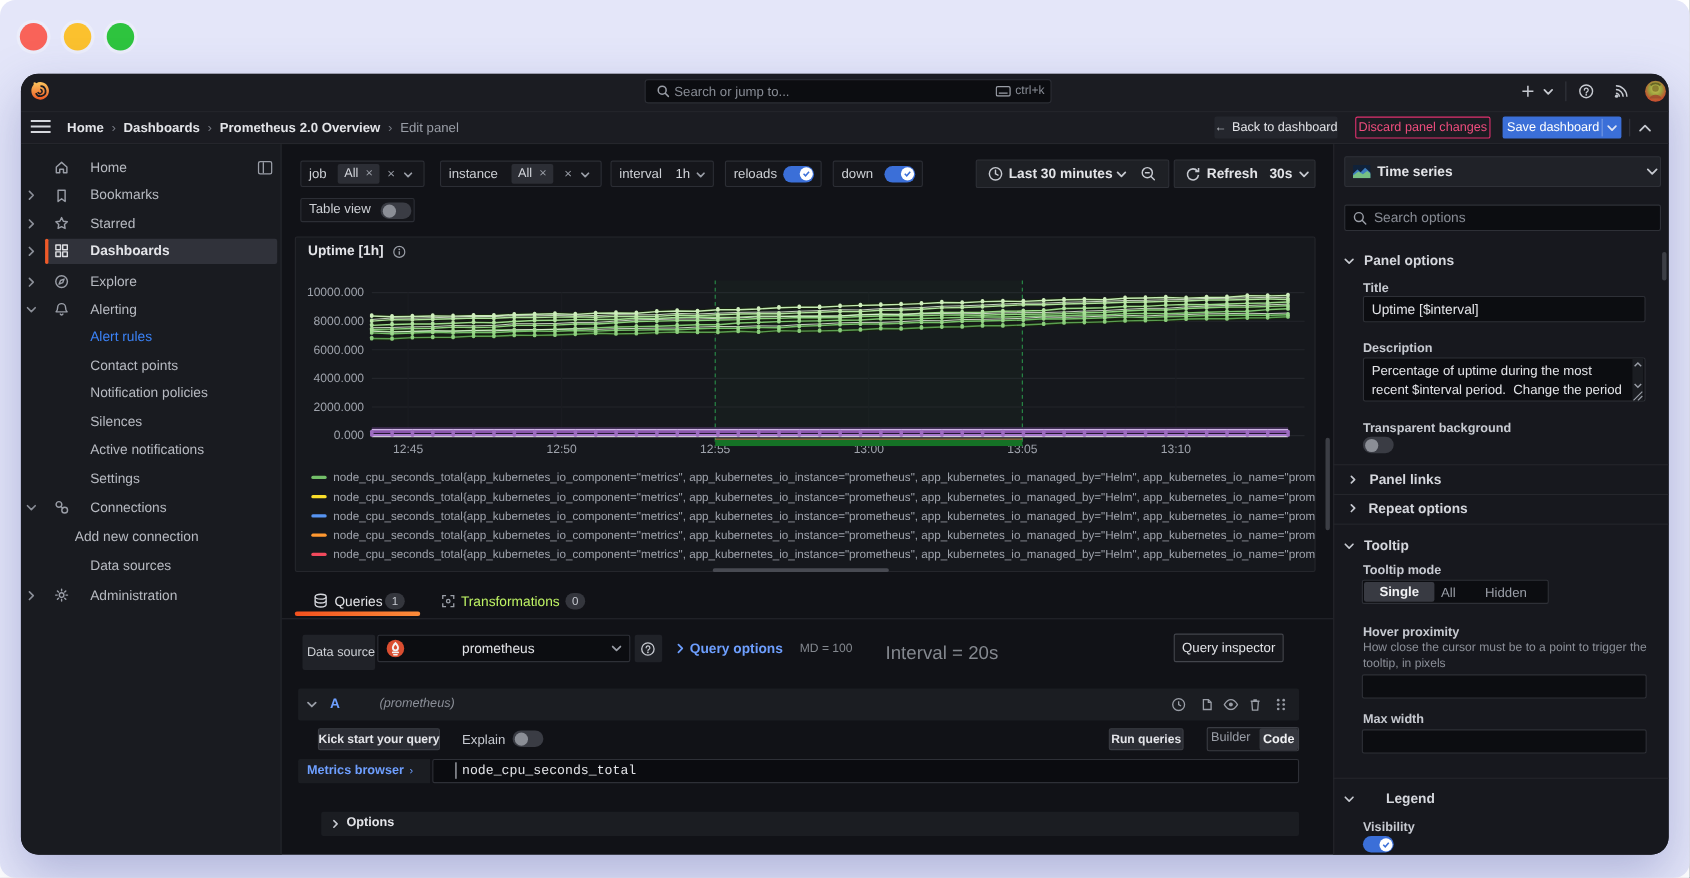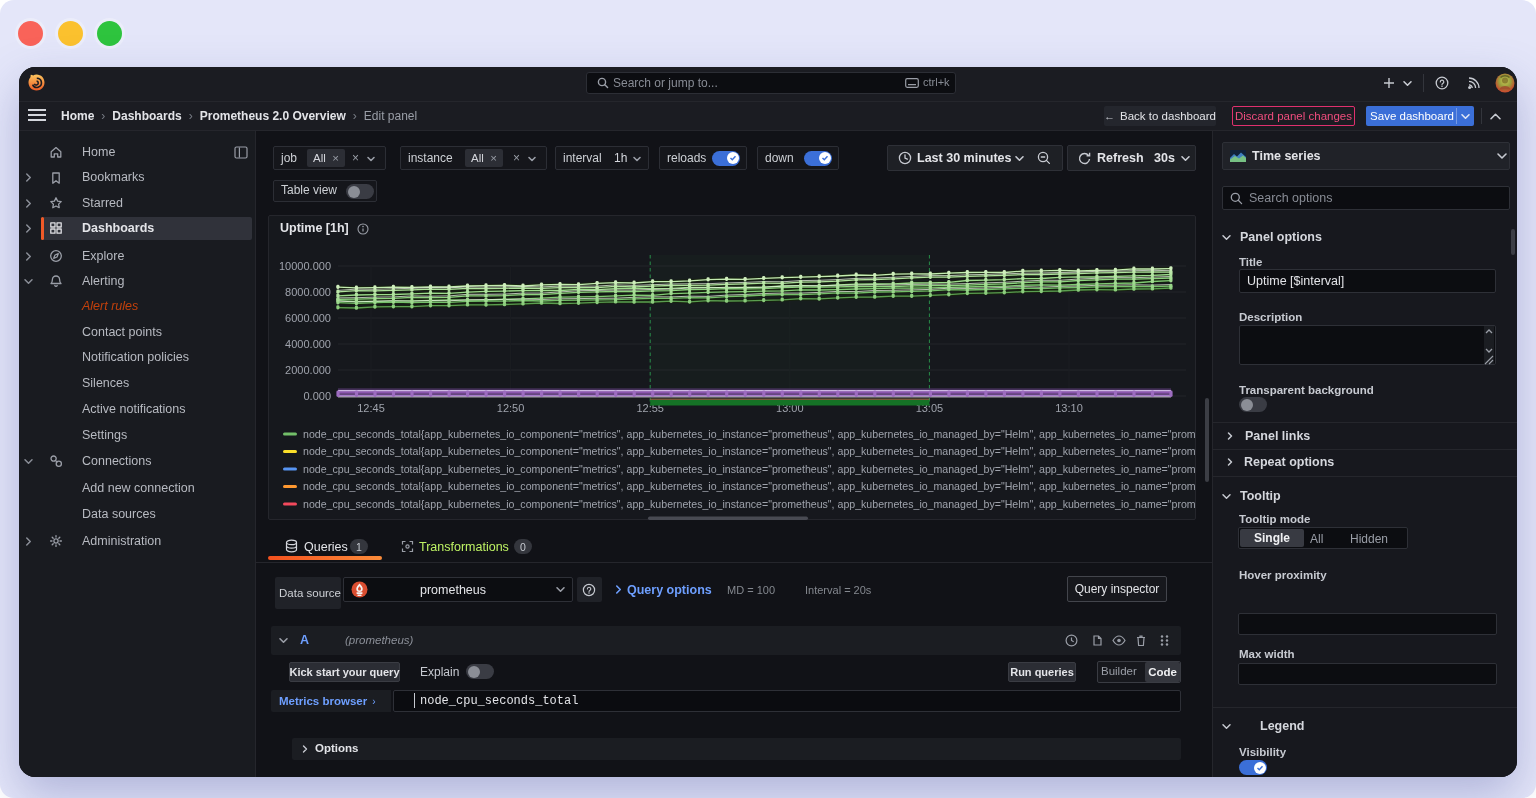--- a/index.html
+++ b/index.html
@@ -164,36 +164,36 @@
     </svg>
 <div class="ab" style="left:63px;top:181.5px;font-size:12.5px;color:#b7bac1;font-weight:normal;">Explore</div>
 <svg class="ab" style="left:3.5px;top:208.5px" width="11" height="11" viewBox="0 0 11 11">
       <polyline points="-3.5,-1.75 0,1.75 3.5,-1.75" transform="translate(5.5,5.5)" fill="none" stroke="#8a8e97" stroke-width="1.5" stroke-linecap="round" stroke-linejoin="round"></polyline>
     </svg>
 <svg class="ab" style="left:30px;top:207px" width="14" height="14" viewBox="0 0 14 14">
       <path d="M7 2 a3.6 3.6 0 0 1 3.6 3.6 c0 2.4 .8 3.4 1.4 3.9 H2 c.6 -.5 1.4 -1.5 1.4 -3.9 A3.6 3.6 0 0 1 7 2 Z" fill="none" stroke="#9a9ea7" stroke-width="1.3" stroke-linejoin="round" stroke-linecap="round"></path>
       <path d="M5.8 11.5 a1.3 1.3 0 0 0 2.4 0" fill="none" stroke="#9a9ea7" stroke-width="1.3" stroke-linejoin="round" stroke-linecap="round"></path>
     </svg>
 <div class="ab" style="left:63px;top:206.5px;font-size:12.5px;color:#b7bac1;font-weight:normal;">Alerting</div>
-<div class="ab" style="left:63px;top:232px;font-size:12.5px;color:#c2410c;font-weight:normal;font-style:italic;">Alert rules</div>
+<div class="ab" style="left:63px;top:232px;font-size:12.5px;color:#3b82f6;font-weight:normal;">Alert rules</div>
 <div class="ab" style="left:63px;top:257.5px;font-size:12.5px;color:#b7bac1;font-weight:normal;">Contact points</div>
 <div class="ab" style="left:63px;top:283px;font-size:12.5px;color:#b7bac1;font-weight:normal;">Notification policies</div>
 <div class="ab" style="left:63px;top:308.5px;font-size:12.5px;color:#b7bac1;font-weight:normal;">Silences</div>
 <div class="ab" style="left:63px;top:334.5px;font-size:12.5px;color:#b7bac1;font-weight:normal;">Active notifications</div>
 <div class="ab" style="left:63px;top:360.5px;font-size:12.5px;color:#b7bac1;font-weight:normal;">Settings</div>
 <svg class="ab" style="left:3.5px;top:388.5px" width="11" height="11" viewBox="0 0 11 11">
       <polyline points="-3.5,-1.75 0,1.75 3.5,-1.75" transform="translate(5.5,5.5)" fill="none" stroke="#8a8e97" stroke-width="1.5" stroke-linecap="round" stroke-linejoin="round"></polyline>
     </svg>
 <svg class="ab" style="left:30px;top:387px" width="14" height="14" viewBox="0 0 14 14">
       <circle cx="4.6" cy="4.6" r="2.6" fill="none" stroke="#9a9ea7" stroke-width="1.3" stroke-linejoin="round" stroke-linecap="round"></circle>
       <circle cx="9.8" cy="9.8" r="2.6" fill="none" stroke="#9a9ea7" stroke-width="1.3" stroke-linejoin="round" stroke-linecap="round"></circle>
       <path d="M6.4 6.4 L8 8" fill="none" stroke="#9a9ea7" stroke-width="1.3" stroke-linejoin="round" stroke-linecap="round"></path>
     </svg>
 <div class="ab" style="left:63px;top:386.5px;font-size:12.5px;color:#b7bac1;font-weight:normal;">Connections</div>
-<div class="ab" style="left:63px;top:413.5px;font-size:12.5px;color:#b7bac1;font-weight:normal;">Add new connection</div>
+<div class="ab" style="left:49px;top:413.5px;font-size:12.5px;color:#b7bac1;font-weight:normal;">Add new connection</div>
 <div class="ab" style="left:63px;top:439.5px;font-size:12.5px;color:#b7bac1;font-weight:normal;">Data sources</div>
 <svg class="ab" style="left:3.5px;top:468.5px" width="11" height="11" viewBox="0 0 11 11">
       <polyline points="-1.75,-3.5 1.75,0 -1.75,3.5" transform="translate(5.5,5.5)" fill="none" stroke="#8a8e97" stroke-width="1.5" stroke-linecap="round" stroke-linejoin="round"></polyline>
     </svg>
 <svg class="ab" style="left:30px;top:467px" width="14" height="14" viewBox="0 0 14 14">
       <circle cx="7" cy="7" r="2.1" fill="none" stroke="#9a9ea7" stroke-width="1.3" stroke-linejoin="round" stroke-linecap="round"></circle>
       <path d="M7 1.6 V3 M7 11 v1.4 M1.6 7 H3 M11 7 h1.4 M3.2 3.2 l1 1 M9.8 9.8 l1 1 M10.8 3.2 l-1 1 M4.2 9.8 l-1 1" stroke="#9a9ea7" stroke-width="1.3" stroke-linecap="round"></path>
     </svg>
 <div class="ab" style="left:63px;top:466.5px;font-size:12.5px;color:#b7bac1;font-weight:normal;">Administration</div>
 <svg class="ab" style="left:215px;top:79px" width="14" height="13" viewBox="0 0 14 13">
@@ -740,21 +740,21 @@
 <svg class="ab" style="left:563px;top:516px" width="14" height="14" viewBox="0 0 14 14">
       <circle cx="7" cy="7" r="5.6" fill="none" stroke="#c7cad1" stroke-width="1.2"></circle>
       <path d="M5.4 5.9 a1.7 1.7 0 1 1 2.4 1.55 c-.5.3-.75.55-.75 1.05" fill="none" stroke="#c7cad1" stroke-width="1.1" stroke-linecap="round"></path>
       <circle cx="7" cy="10.1" r=".75" fill="#c7cad1"></circle>
     </svg>
 <svg class="ab" style="left:593.5px;top:517px" width="11" height="11" viewBox="0 0 11 11">
       <polyline points="-1.75,-3.5 1.75,0 -1.75,3.5" transform="translate(5.5,5.5)" fill="none" stroke="#6e9fff" stroke-width="1.6" stroke-linecap="round" stroke-linejoin="round"></polyline>
     </svg>
 <div class="ab" style="left:608px;top:516px;font-size:12.5px;font-weight:bold;color:#6e9fff;">Query options</div>
 <div class="ab" style="left:708px;top:517px;font-size:11px;color:#84888f;">MD = 100</div>
-<div class="ab" style="left:786px;top:517px;font-size:11px;color:#84888f;">Interval = 20s</div>
+<div class="ab" style="left:786px;top:517px;font-size:17px;color:#84888f;">Interval = 20s</div>
 <div class="ab btn" style="left:1048px;top:509px;width:100px;height:26px;border:1px solid #43454c;color:#e3e4e8;background:#17181d;">Query inspector</div>
 <div class="ab" style="left:252px;top:559px;width:910px;height:29px;background:#1b1d22;border-radius:2px;"></div>
 <svg class="ab" style="left:258.5px;top:568px" width="11" height="11" viewBox="0 0 11 11">
       <polyline points="-3.5,-1.75 0,1.75 3.5,-1.75" transform="translate(5.5,5.5)" fill="none" stroke="#9a9ea7" stroke-width="1.6" stroke-linecap="round" stroke-linejoin="round"></polyline>
     </svg>
 <div class="ab" style="left:281px;top:566px;font-size:12.5px;font-weight:bold;color:#6e9fff;">A</div>
 <div class="ab" style="left:326px;top:567px;font-size:11.5px;font-style:italic;color:#8b8f98;">(prometheus)</div>
 <svg class="ab" style="left:1046px;top:567px" width="13" height="13" viewBox="0 0 13 13">
       <circle cx="6.5" cy="6.5" r="5.4" fill="none" stroke="#9a9ea7" stroke-width="1.2"></circle>
       <path d="M6.5 3.6 V6.5 L8.7 7.8" fill="none" stroke="#9a9ea7" stroke-width="1.2"></path>
@@ -819,20 +819,21 @@
 <div class="ab" style="left:1492px;top:162px;width:4px;height:26px;background:#3c3e45;border-radius:2px;"></div>
 <svg class="ab" style="left:1201.5px;top:164.5px" width="11" height="11" viewBox="0 0 11 11">
       <polyline points="-3.5,-1.75 0,1.75 3.5,-1.75" transform="translate(5.5,5.5)" fill="none" stroke="#c7cad1" stroke-width="1.5" stroke-linecap="round" stroke-linejoin="round"></polyline>
     </svg>
 <div class="ab sec" style="left:1221px;top:163px;">Panel options</div>
 <div class="ab lbl" style="left:1220px;top:189px;">Title</div>
 <div class="ab" style="left:1220px;top:202px;width:257px;height:24px;background:#0c0d11;border:1px solid #2e3037;border-radius:2px;"></div>
 <div class="ab" style="left:1228px;top:207px;font-size:12.5px;color:#e3e4e8;">Uptime [$interval]</div>
 <div class="ab lbl" style="left:1220px;top:244px;">Description</div>
 <div class="ab" style="left:1220px;top:258px;width:257px;height:40px;background:#0c0d11;border:1px solid #2e3037;border-radius:2px;"></div>
+<div class="ab" style="left:1228px;top:262px;width:232px;height:34px;overflow:hidden;font-size:12px;color:#e3e4e8;line-height:17px;white-space:normal;">Percentage of uptime during the most recent $interval period.&nbsp; Change the period</div>
 <div class="ab" style="left:1465px;top:259px;width:10px;height:38px;background:#1b1d22;"></div>
 <svg class="ab" style="left:1466px;top:261px" width="8" height="8" viewBox="0 0 8 8">
       <polyline points="1,5 4,2 7,5" fill="none" stroke="#9a9ea7" stroke-width="1.3"></polyline>
     </svg>
 <svg class="ab" style="left:1466px;top:279px" width="8" height="8" viewBox="0 0 8 8">
       <polyline points="1,3 4,6 7,3" fill="none" stroke="#9a9ea7" stroke-width="1.3"></polyline>
     </svg>
 <svg class="ab" style="left:1465px;top:288px" width="10" height="10" viewBox="0 0 10 10">
       <path d="M9 1 L1 9 M9 5 L5 9" stroke="#9a9ea7" stroke-width="1.1"></path>
     </svg>
@@ -854,20 +855,21 @@
 <svg class="ab" style="left:1201.5px;top:423.5px" width="11" height="11" viewBox="0 0 11 11">
       <polyline points="-3.5,-1.75 0,1.75 3.5,-1.75" transform="translate(5.5,5.5)" fill="none" stroke="#c7cad1" stroke-width="1.5" stroke-linecap="round" stroke-linejoin="round"></polyline>
     </svg>
 <div class="ab sec" style="left:1221px;top:422px;">Tooltip</div>
 <div class="ab lbl" style="left:1220px;top:446px;">Tooltip mode</div>
 <div class="ab" style="left:1219px;top:460px;width:170px;height:22px;background:#0c0d11;border:1px solid #2e3037;border-radius:2px;"></div>
 <div class="ab btn" style="left:1221px;top:462px;width:64px;height:18px;background:#383a42;border-radius:2px;color:#f0f1f3;font-weight:bold;">Single</div>
 <div class="ab" style="left:1291px;top:465px;font-size:12px;color:#9a9ea7;">All</div>
 <div class="ab" style="left:1331px;top:465px;font-size:12px;color:#9a9ea7;">Hidden</div>
 <div class="ab lbl" style="left:1220px;top:502px;">Hover proximity</div>
+<div class="ab" style="left:1220px;top:516px;width:268px;font-size:11px;color:#8b8f98;line-height:13.5px;white-space:normal;">How close the cursor must be to a point to trigger the tooltip, in pixels</div>
 <div class="ab" style="left:1219px;top:546px;width:259px;height:22px;background:#0c0d11;border:1px solid #2e3037;border-radius:2px;"></div>
 <div class="ab lbl" style="left:1220px;top:581px;">Max width</div>
 <div class="ab" style="left:1219px;top:596px;width:259px;height:22px;background:#0c0d11;border:1px solid #2e3037;border-radius:2px;"></div>
 <div class="ab" style="left:1193px;top:640px;width:305px;height:1px;background:#25262c;"></div>
 <svg class="ab" style="left:1201.5px;top:653.5px" width="11" height="11" viewBox="0 0 11 11">
       <polyline points="-3.5,-1.75 0,1.75 3.5,-1.75" transform="translate(5.5,5.5)" fill="none" stroke="#c7cad1" stroke-width="1.5" stroke-linecap="round" stroke-linejoin="round"></polyline>
     </svg>
 <div class="ab sec" style="left:1221px;top:652px;padding-left:20px;">Legend</div>
 <div class="ab lbl" style="left:1220px;top:679px;">Visibility</div>
 <div class="ab tgl on" style="left:1220px;top:693px;">

